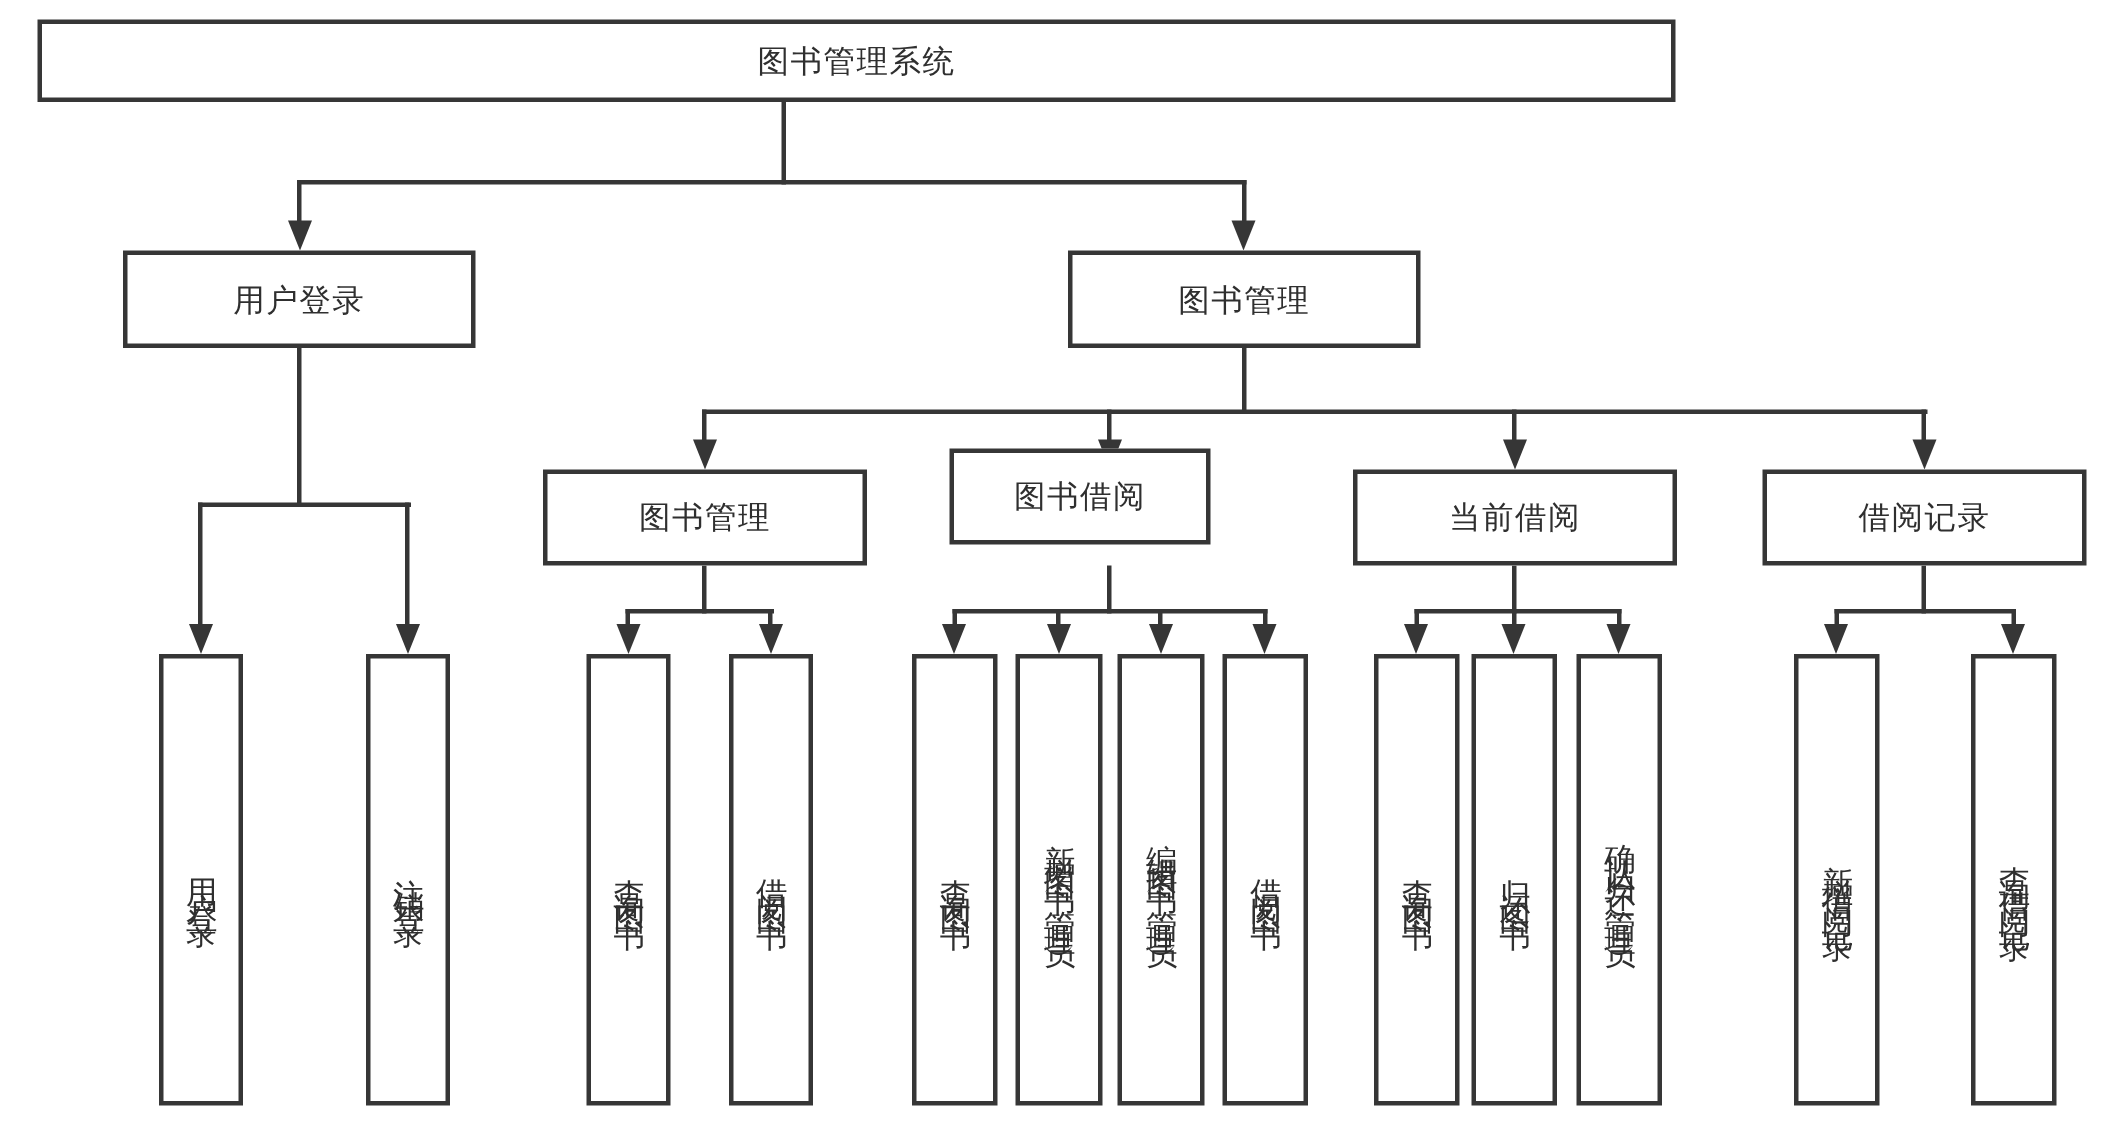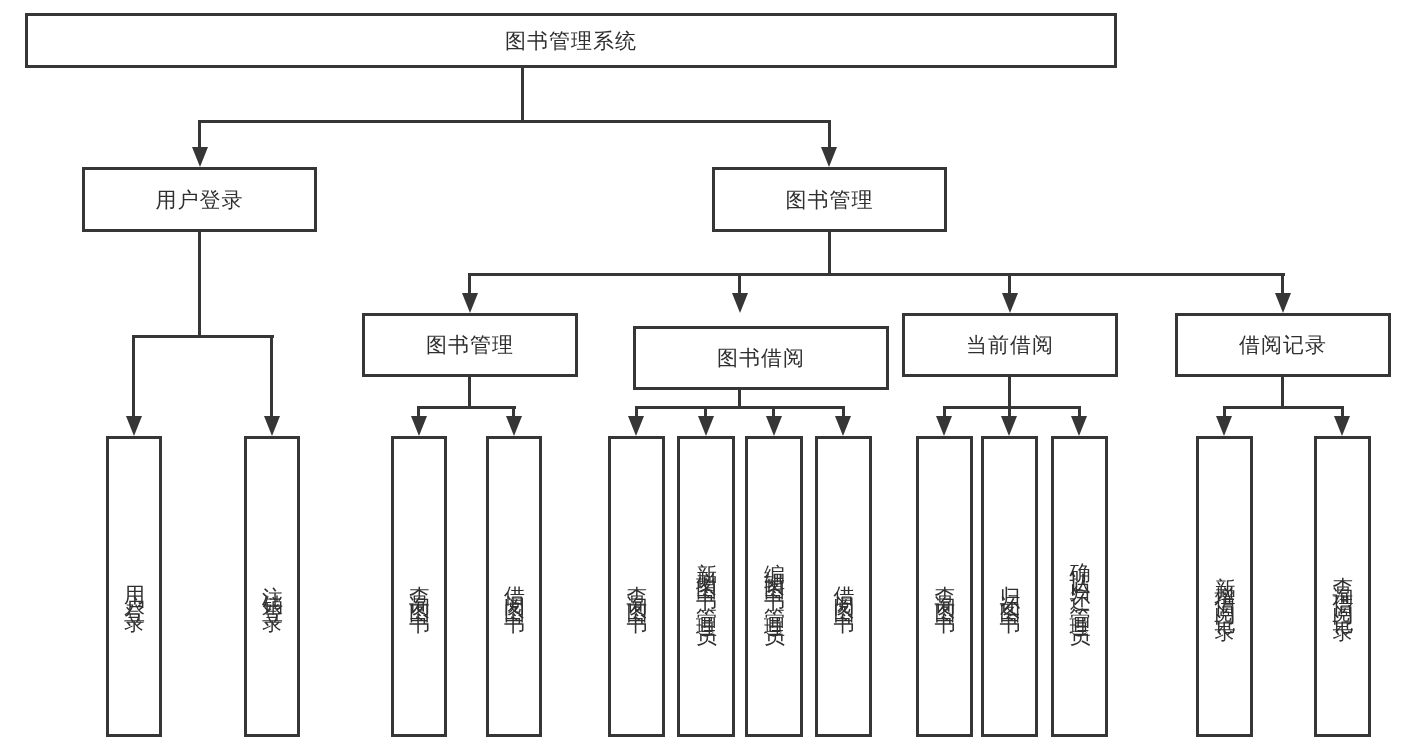--- a/index.html
+++ b/index.html
@@ -82,21 +82,21 @@
   <div class="box" style="left:82px; top:167px; width:235px; height:65px;">
     <span class="hlabel">用户登录</span>
   </div>
   <div class="box" style="left:712px; top:167px; width:235px; height:65px;">
     <span class="hlabel">图书管理</span>
   </div>
 
   <div class="box" style="left:362px; top:313px; width:216px; height:64px;">
     <span class="hlabel">图书管理</span>
   </div>
-  <div class="box" style="left:633px; top:326px; width:256px; height:64px;">
+  <div class="box" style="left:633px; top:299px; width:174px; height:64px;">
     <span class="hlabel">图书借阅</span>
   </div>
   <div class="box" style="left:902px; top:313px; width:216px; height:64px;">
     <span class="hlabel">当前借阅</span>
   </div>
   <div class="box" style="left:1175px; top:313px; width:216px; height:64px;">
     <span class="hlabel">借阅记录</span>
   </div>
 
   <div class="box leaf" style="left:106px; top:436px; width:56px; height:301px;">

